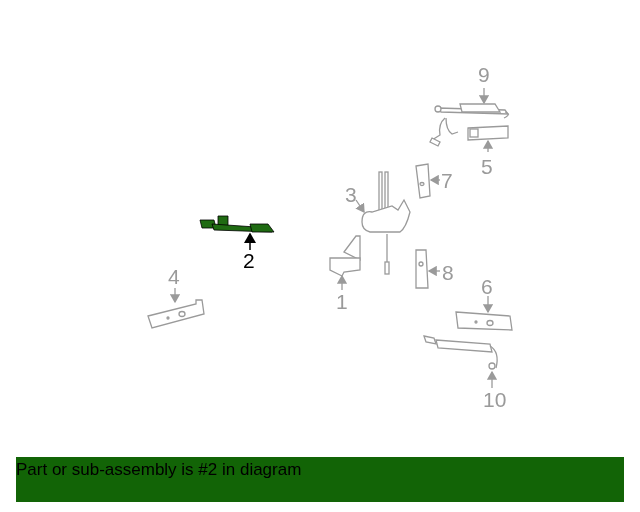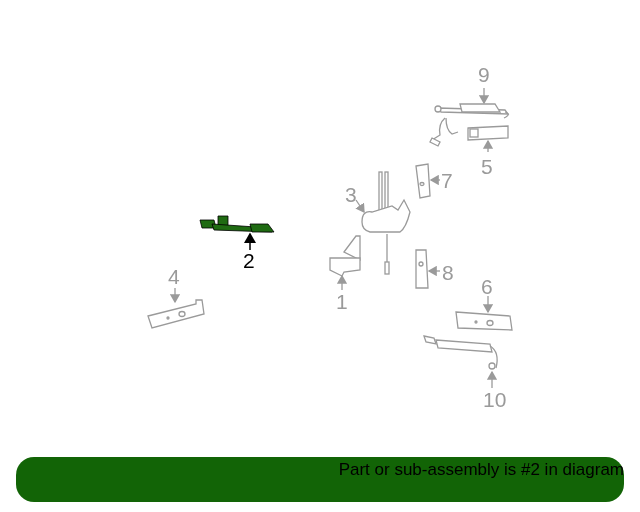--- a/index.html
+++ b/index.html
@@ -1,20 +1,20 @@
 <!DOCTYPE html>
 <html><head>
 <meta charset="utf-8">
 <style>
   html, body { margin: 0; padding: 0; background: #ffffff; }
   body { width: 640px; height: 512px; position: relative; overflow: hidden; font-family: "Liberation Sans", sans-serif; }
   #diagram { position: absolute; left: 0; top: 0; width: 640px; height: 512px; }
   .callout { position: absolute; font-family: "Liberation Sans", sans-serif; font-size: 21px; color: #9a9a9a; line-height: 1; }
   .callout.active { color: #000000; }
-  #banner { position: absolute; left: 16px; top: 457px; width: 608px; height: 45px; background: #126406; color: #000000; text-align: right; font-size: 17px; line-height: 20px; padding-top: 3px; box-sizing: border-box; border-radius: 18px; }
+  #banner { position: absolute; left: 16px; top: 457px; width: 608px; height: 45px; background: #126406; color: #000000; text-align: left; font-size: 17px; line-height: 20px; padding-top: 3px; box-sizing: border-box; }
   #banner div { white-space: nowrap; }
 </style>
 </head>
 <body>
 
 <svg id="diagram" viewBox="0 0 640 512" xmlns="http://www.w3.org/2000/svg">
   <defs>
     <marker id="arr" markerWidth="8" markerHeight="8" refX="6" refY="4" orient="auto">
       <path d="M0,0 L7,4 L0,8 Z" fill="#9a9a9a"></path>
     </marker>

